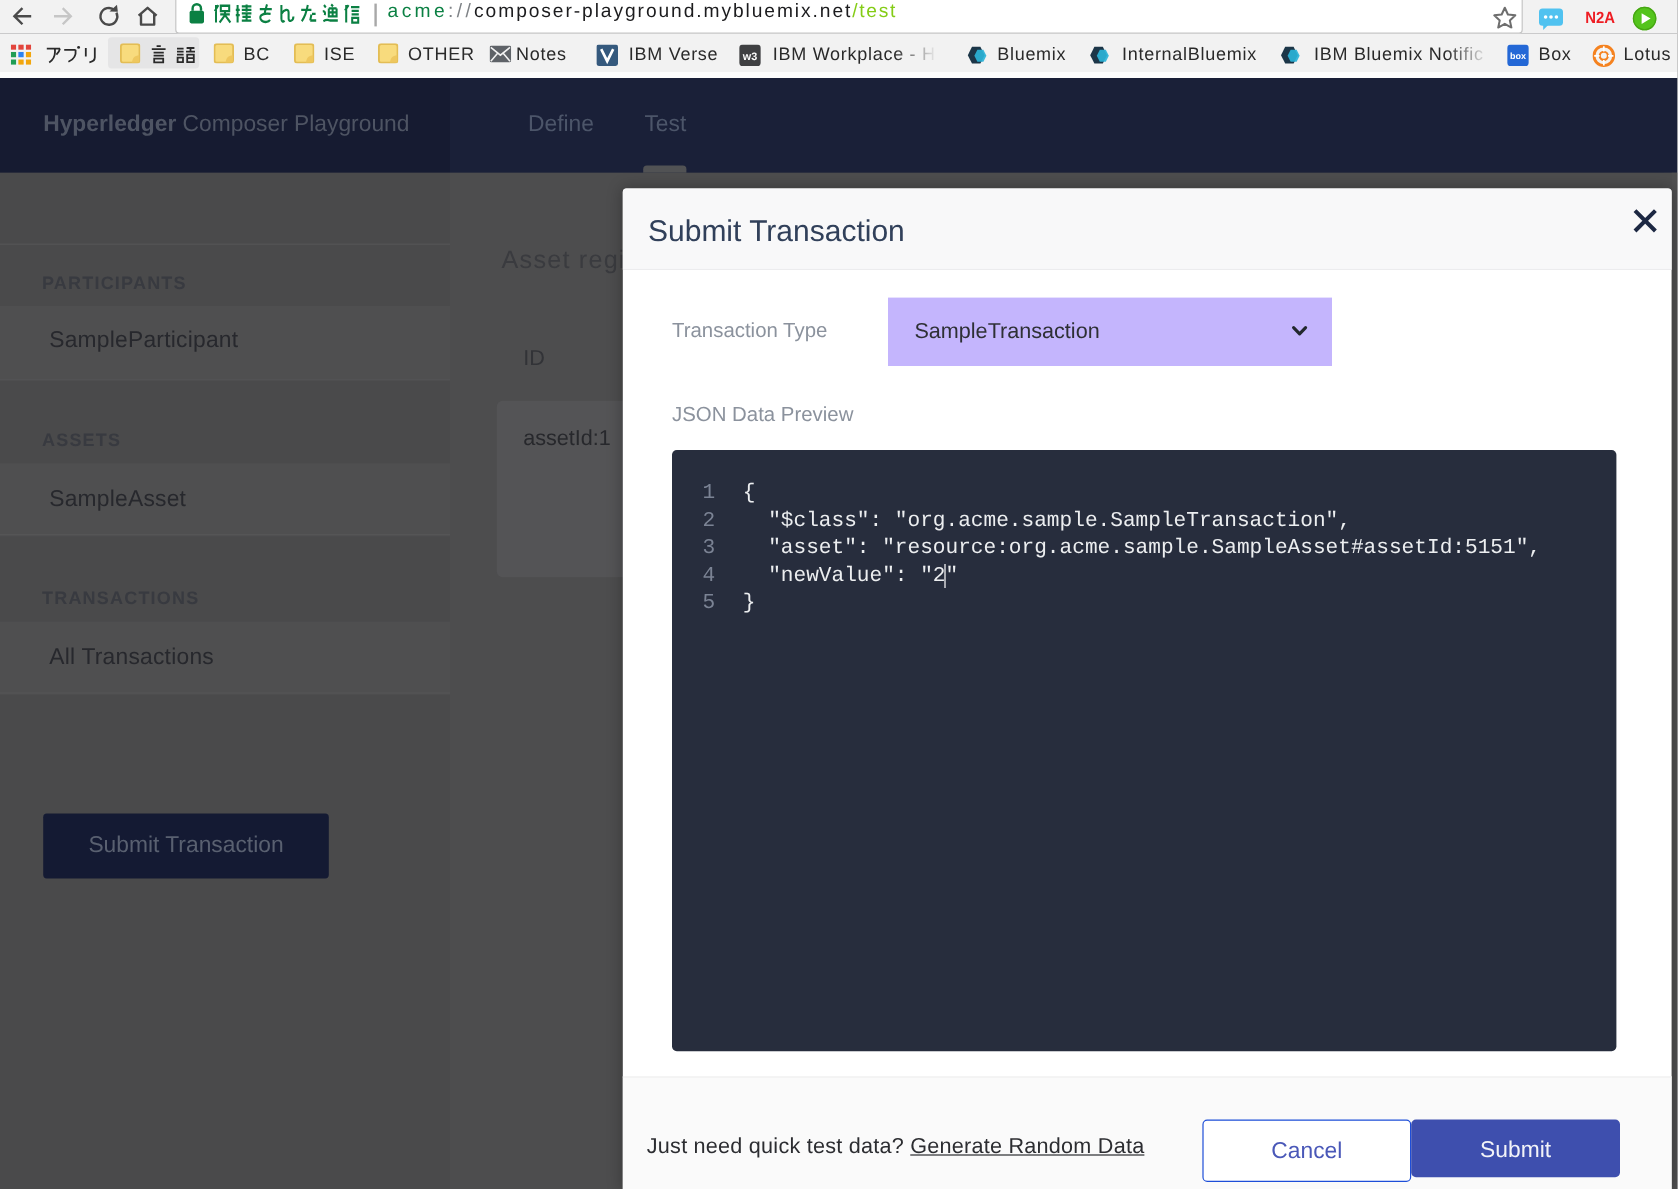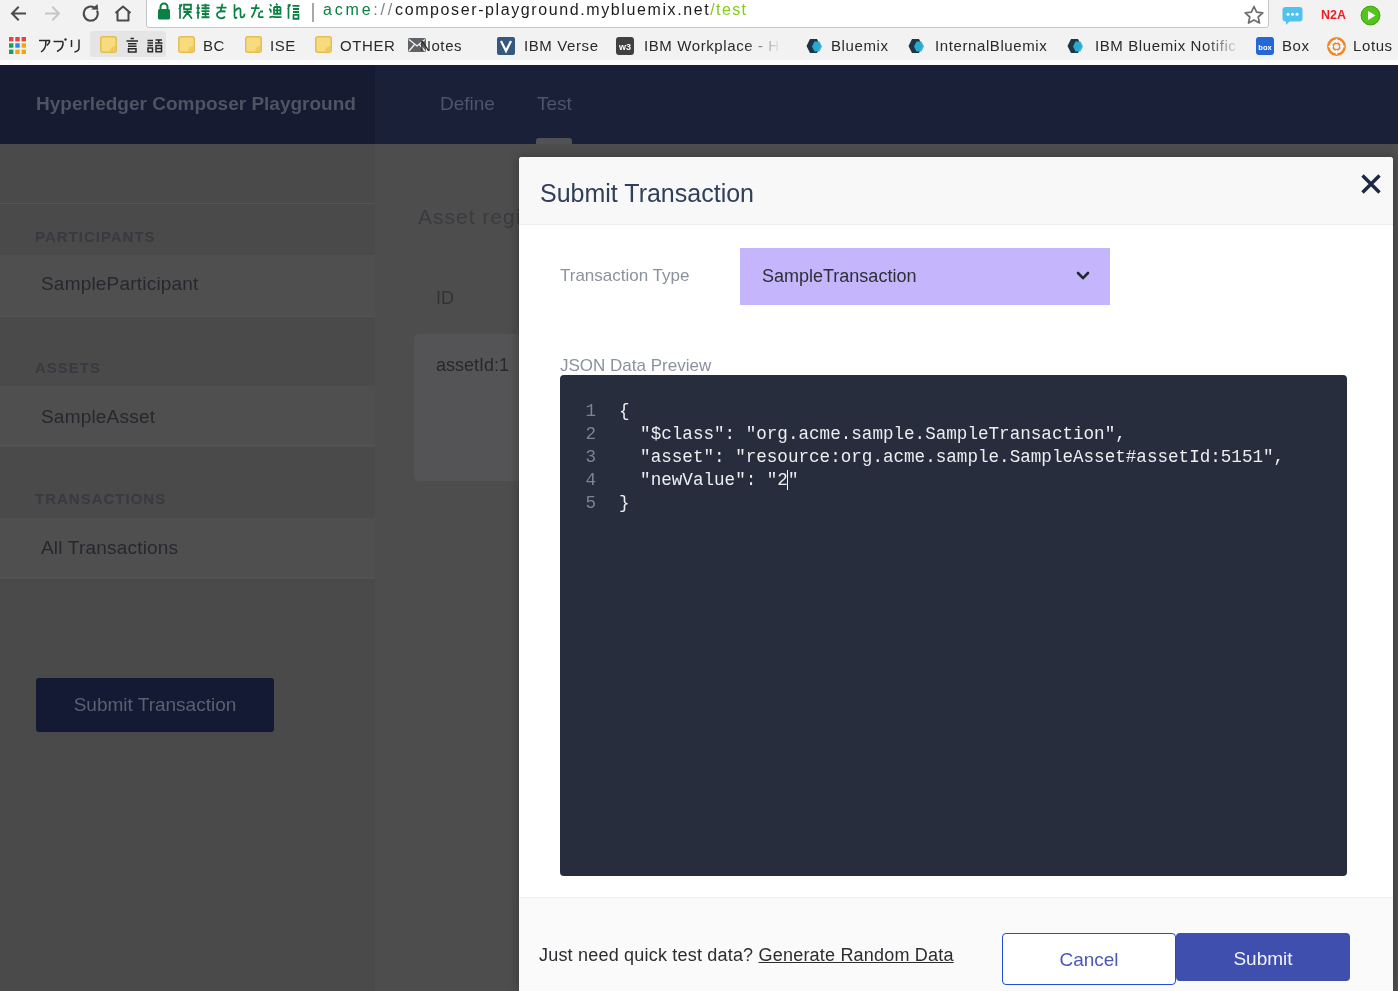--- a/index.html
+++ b/index.html
@@ -10,21 +10,21 @@
 #toolbar{left:0;top:0;width:1398px;height:28px;background:#f2f2f2;}
 #omnibox{left:146px;top:-6px;width:1121px;height:32px;background:#fff;border:1px solid #c6c6c6;border-radius:3px;}
 #urlrow{left:0;top:0;width:1398px;height:28px;}
 #bookmarks{left:0;top:28px;width:1398px;height:32px;background:#f2f2f2;font-size:15px;color:#2a2a2a;}
 #whitestrip{left:0;top:60px;width:1398px;height:5px;background:#fdfdfd;}
 .bmtxt{position:absolute;top:9px;font-size:15px;letter-spacing:0.6px;color:#2a2a2a;white-space:nowrap;}
 .folder{width:17px;height:17px;}
 
 #hdrL{left:0;top:65px;width:375px;height:79px;background:#161b31;}
 #hdrR{left:375px;top:65px;width:1023px;height:79px;background:#1a2038;}
-#brand{left:36px;top:64px;width:330px;height:80px;line-height:80px;font-size:19px;color:#4e5463;font-weight:bold;}
+#brand{left:36px;top:64px;width:330px;height:80px;line-height:80px;font-size:19px;color:#4e5463;}
 .tab{top:64px;height:80px;line-height:80px;font-size:19px;color:#4c5569;}
 #tabind{left:536px;top:138px;width:36px;height:6px;background:#515254;border-radius:3px 3px 0 0;}
 #sidebar{left:0;top:144px;width:375px;height:847px;background:#4a4a4b;}
 .srow{left:0;width:375px;height:61px;background:#4f4f50;}
 .sdiv{left:0;width:375px;height:1px;background:#555556;}
 .slabel{left:35px;font-size:15px;font-weight:bold;letter-spacing:1.0px;color:#383a40;}
 .sitem{left:41px;font-size:19px;letter-spacing:0.2px;color:#27282d;}
 #sbtn{left:36px;top:534px;width:238px;height:54px;background:#141a33;border-radius:3px;text-align:center;line-height:54px;font-size:19px;color:#596070;}
 
 #mainc{left:375px;top:144px;width:1023px;height:847px;background:#4d4d4e;}
@@ -168,21 +168,21 @@
       </svg>
     <div class="bmtxt" style="left:270px;">ISE</div>
     <svg class="abs folder" style="left:315px;top:8px;">
         <use href="#folderico"></use>
       </svg>
     <div class="bmtxt" style="left:340px;">OTHER</div>
     <svg class="abs" style="left:408px;top:10px;" width="18" height="14" viewBox="0 0 18 14">
       <rect x="0" y="0" width="18" height="14" rx="1.5" fill="#5f6368"></rect>
       <path d="M1 1.5 L9 8 L17 1.5 M1 13 L6.5 6.5 M17 13 L11.5 6.5" stroke="#f2f2f2" stroke-width="1.3" fill="none"></path>
     </svg>
-    <div class="bmtxt" style="left:420px;">Notes</div>
+    <div class="bmtxt" style="left:430px;">Notes</div>
     <svg class="abs" style="left:497px;top:9px;" width="18" height="18" viewBox="0 0 18 18">
       <rect x="0" y="0" width="18" height="18" rx="2" fill="#35597d"></rect>
       <path d="M4 4 L9 14 L14 4" stroke="#fff" stroke-width="2.2" fill="none"></path>
     </svg>
     <div class="bmtxt" style="left:524px;">IBM Verse</div>
     <svg class="abs" style="left:616px;top:9px;" width="18" height="18" viewBox="0 0 18 18">
       <rect x="0" y="0" width="18" height="18" rx="3" fill="#3f4042"></rect>
       <text x="9" y="13" font-family="Liberation Sans" font-size="9" font-weight="bold" fill="#fff" text-anchor="middle">w3</text>
     </svg>
     <div class="bmtxt" style="left:644px;">IBM Workplace - H</div>
@@ -263,21 +263,21 @@
     <div class="abs" id="mclose"><svg width="22" height="22" viewBox="0 0 22 22">
           <path d="M2.5 2.5 L19.5 19.5 M19.5 2.5 L2.5 19.5" stroke="#1d2843" stroke-width="3.4" fill="none"></path>
         </svg></div>
     <div class="abs mlabel" style="left:41px;top:109px;">Transaction Type</div>
     <div class="abs" id="msel">
       <div class="abs" id="mseltxt">SampleTransaction</div>
       <svg class="abs" style="left:336px;top:23px;" width="14" height="10" viewBox="0 0 14 10">
           <path d="M2 2 L7 7.2 L12 2" fill="none" stroke="#23282e" stroke-width="2.6" stroke-linecap="round" stroke-linejoin="round"></path>
         </svg>
     </div>
-    <div class="abs mlabel" style="left:41px;top:179px;margin-top:20px;">JSON Data Preview</div>
+    <div class="abs mlabel" style="left:41px;top:179px;">JSON Data Preview</div>
     <div class="abs" id="editor">
       <div class="eline" style="top:25px;"><span class="lnum">1</span><span class="code">{</span></div>
       <div class="eline" style="top:48px;"><span class="lnum">2</span><span class="code">  "$class": "org.acme.sample.SampleTransaction",</span></div>
       <div class="eline" style="top:71px;"><span class="lnum">3</span><span class="code">  "asset": "resource:org.acme.sample.SampleAsset#assetId:5151",</span></div>
       <div class="eline" style="top:94px;"><span class="lnum">4</span><span class="code">  "newValue": "2<span style="border-left:1.5px solid #fff;margin-left:-1px;">"</span></span></div>
       <div class="eline" style="top:117px;"><span class="lnum">5</span><span class="code">}</span></div>
     </div>
     <div class="abs" id="mfoot">
       <div class="abs" id="ftext">Just need quick test data? <span style="text-decoration:underline;">Generate Random Data</span></div>
       <div class="abs" id="cancelb">Cancel</div>

